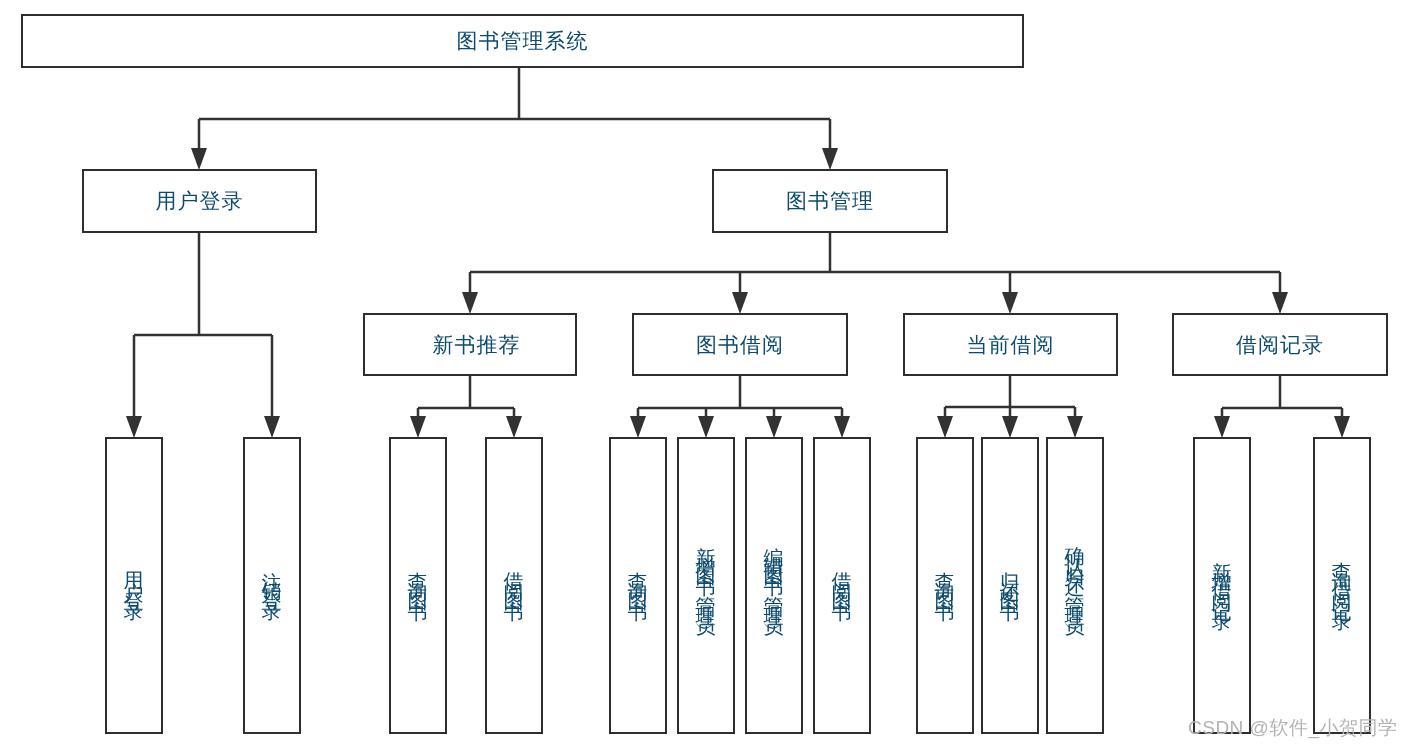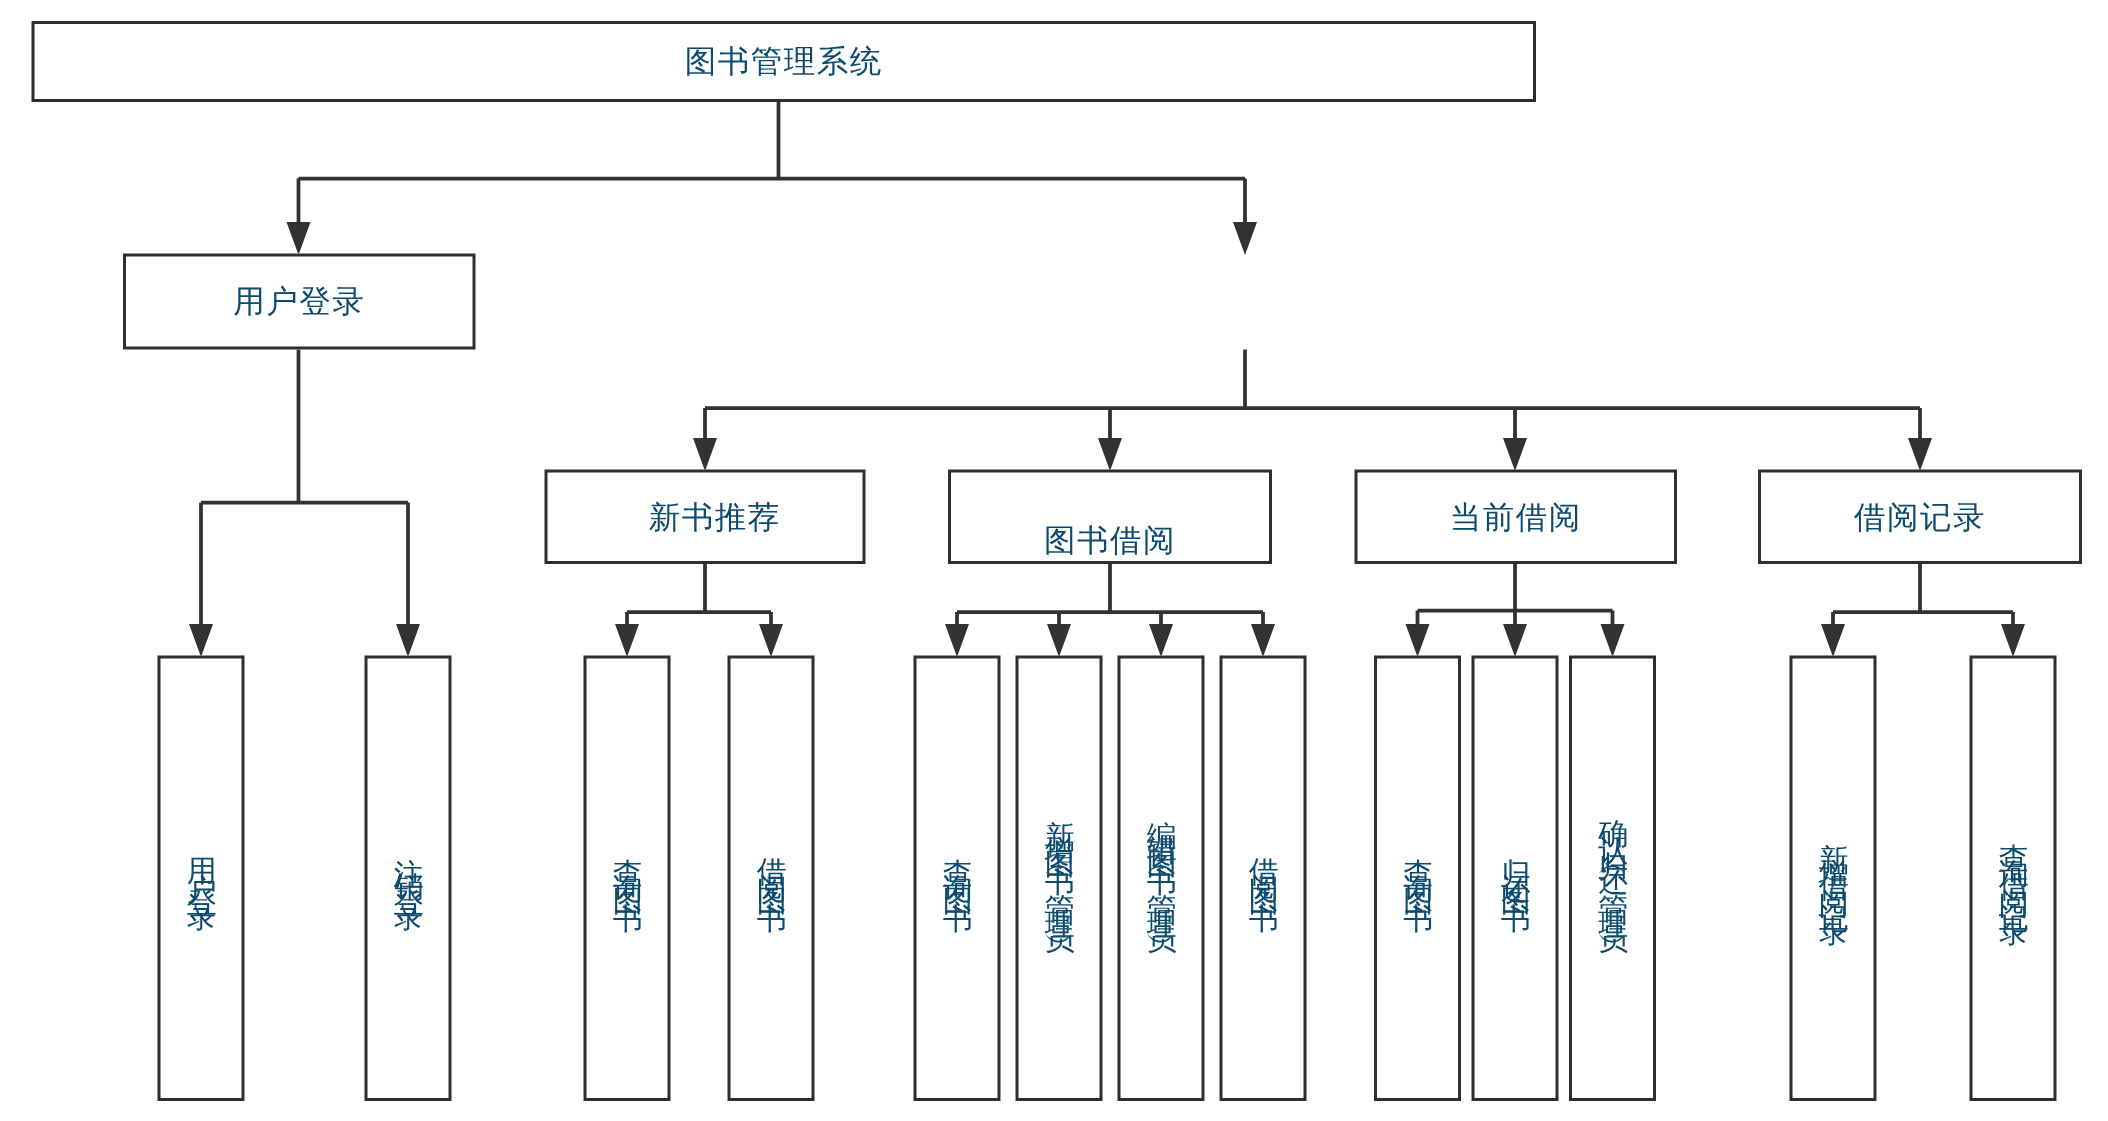--- a/index.html
+++ b/index.html
@@ -89,25 +89,28 @@
     </g>
   </svg>
 
   <div class="node" style="left:21px;top:14px;width:1003px;height:54px;">
     <span class="h-label">图书管理系统</span>
   </div>
 
   <div class="node" style="left:82px;top:169px;width:235px;height:64px;">
     <span class="h-label">用户登录</span>
   </div>
+  <div class="node" style="left:712px;top:169px;width:236px;height:64px;">
+    <span class="h-label">图书管理</span>
+  </div>
 
   <div class="node" style="left:363px;top:313px;width:214px;height:63px;padding-left:13px;">
     <span class="h-label">新书推荐</span>
   </div>
-  <div class="node" style="left:632px;top:313px;width:216px;height:63px;align-items:flex-end;">
+  <div class="node" style="left:632px;top:313px;width:216px;height:63px;">
     <span class="h-label">图书借阅</span>
   </div>
   <div class="node" style="left:903px;top:313px;width:215px;height:63px;">
     <span class="h-label">当前借阅</span>
   </div>
   <div class="node" style="left:1172px;top:313px;width:216px;height:63px;">
     <span class="h-label">借阅记录</span>
   </div>
 
   <div class="node leaf" style="left:105px;top:437px;width:58px;height:297px;">
@@ -147,14 +150,15 @@
     <span class="v-label">确认归还（管理员）</span>
   </div>
 
   <div class="node leaf" style="left:1193px;top:437px;width:58px;height:297px;">
     <span class="v-label">新增借阅记录</span>
   </div>
   <div class="node leaf" style="left:1313px;top:437px;width:58px;height:297px;">
     <span class="v-label">查询借阅记录</span>
   </div>
 
+  <div class="watermark">CSDN @软件_小贺同学</div>
 
 </div>
 
 </body></html>

